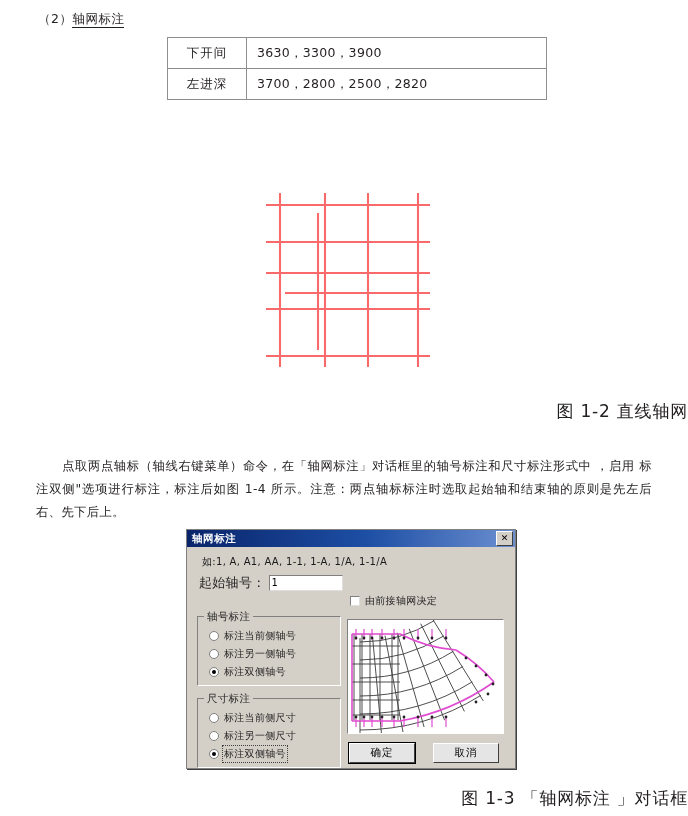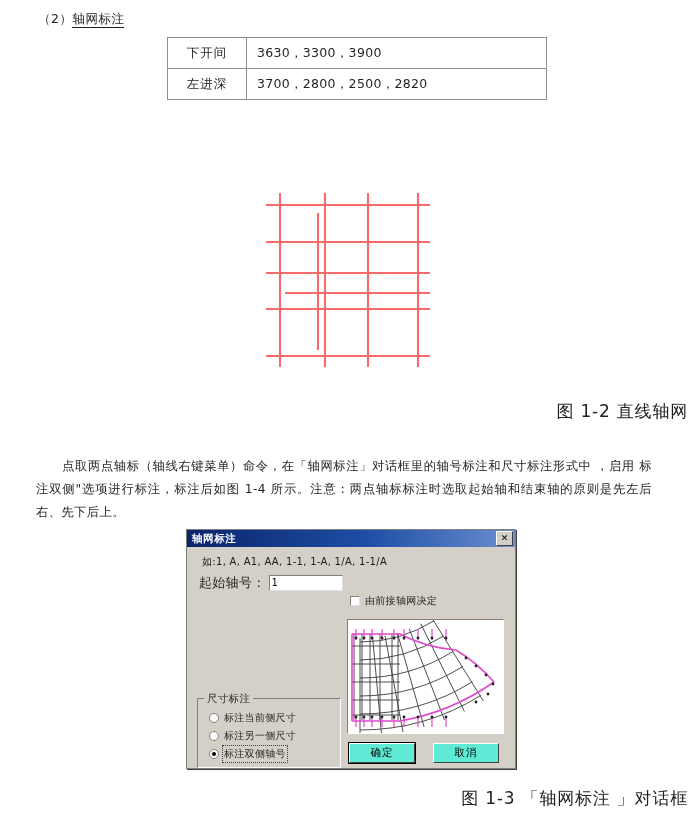--- a/index.html
+++ b/index.html
@@ -263,21 +263,21 @@
     border-bottom-color: #ffffff;
     overflow: hidden;
   }
   .preview-panel svg { display: block; }
 
   
   .dlg-btn {
     position: absolute;
     width: 64px;
     height: 18px;
-    background: #5eead4;
+    background: #e5e5e5;
     border: 1px solid #ffffff;
     border-right-color: #404040;
     border-bottom-color: #404040;
     font-size: 10.5px;
     letter-spacing: 1px;
     display: flex;
     align-items: center;
     justify-content: center;
     cursor: pointer;
     color: #000;
@@ -339,20 +339,35 @@
     <div class="field-row">
       <span class="field-label">起始轴号：</span>
       <input class="field-input" type="text" value="1" style="">
     </div>
 
     <div class="checkbox-row">
       <span class="cb-box"></span>
       <span class="cb-label">由前接轴网决定</span>
     </div>
 
+    <fieldset class="groupbox" id="group-axis-label">
+      <span class="gb-title">轴号标注</span>
+      <div class="radio-row r1">
+        <span class="rb"></span>
+        <span class="rb-label">标注当前侧轴号</span>
+      </div>
+      <div class="radio-row r2">
+        <span class="rb"></span>
+        <span class="rb-label">标注另一侧轴号</span>
+      </div>
+      <div class="radio-row r3">
+        <span class="rb checked"></span>
+        <span class="rb-label">标注双侧轴号</span>
+      </div>
+    </fieldset>
 
     <fieldset class="groupbox" id="group-dim-label">
       <span class="gb-title">尺寸标注</span>
       <div class="radio-row r1">
         <span class="rb"></span>
         <span class="rb-label">标注当前侧尺寸</span>
       </div>
       <div class="radio-row r2">
         <span class="rb"></span>
         <span class="rb-label">标注另一侧尺寸</span>

